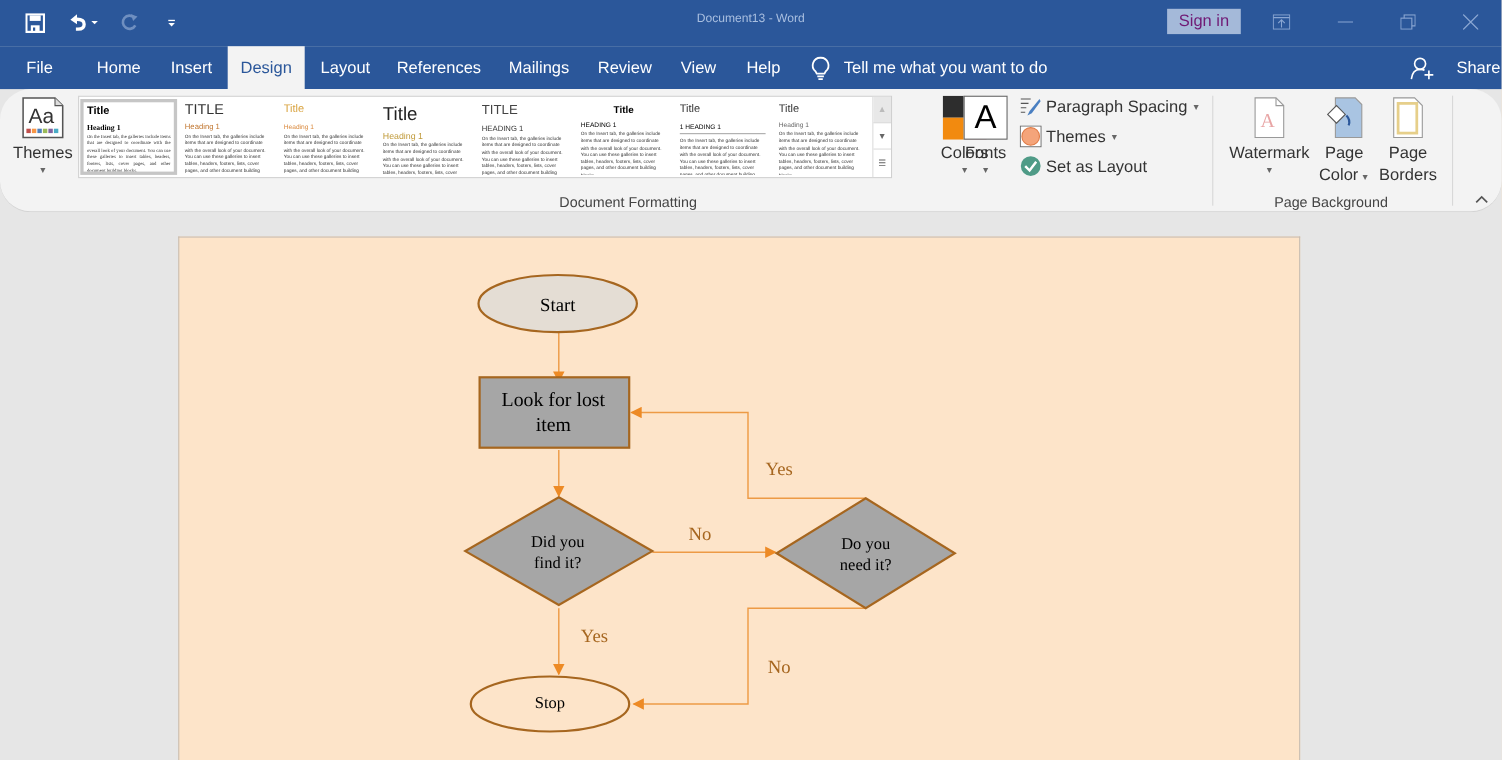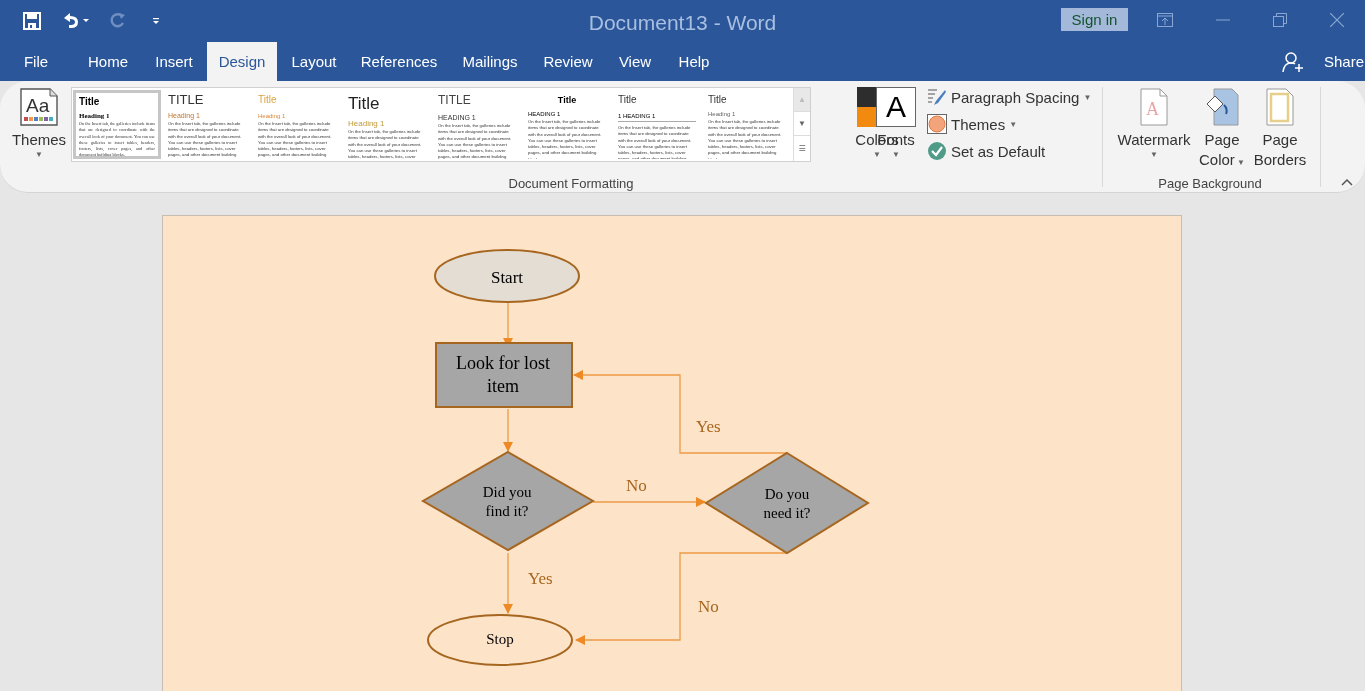--- a/index.html
+++ b/index.html
@@ -2,22 +2,22 @@
 <html><head>
 <meta charset="utf-8">
 <style>
   * { box-sizing: border-box; margin: 0; padding: 0; }
   html, body { width: 1365px; height: 691px; overflow: hidden; background: #e6e6e6; font-family: "Liberation Sans", "DejaVu Sans", sans-serif; }
 
   
   .titlebar { position: absolute; left: 0; top: 0; width: 1365px; height: 42px; background: #2b579a; color: #fff; }
   .qat { position: absolute; left: 20px; top: 8px; height: 26px; display: flex; align-items: center; gap: 14px; }
   .qat .ico { width: 24px; height: 24px; display: flex; align-items: center; justify-content: center; }
-  .doc-title { position: absolute; left: 0; width: 1365px; top: 11px; text-align: center; font-size: 21px; color: #a9bfe0; pointer-events: none; }
-  .signin { position: absolute; left: 1061px; top: 8px; width: 67px; height: 23px; background: #a4b9d9; color: #14532d; font-size: 15px; text-align: center; line-height: 23px; }
+  .doc-title { position: absolute; left: 0; width: 1365px; top: 11px; text-align: center; font-size: 11px; color: #a9bfe0; pointer-events: none; }
+  .signin { position: absolute; left: 1061px; top: 8px; width: 67px; height: 23px; background: #a4b9d9; color: #701a75; font-size: 15px; text-align: center; line-height: 23px; }
   .winctl { position: absolute; top: 6px; width: 30px; height: 28px; display: flex; align-items: center; justify-content: center; }
 
   
   .tabrow { position: absolute; left: 0; top: 42px; width: 1365px; height: 39px; background: #2b579a; }
   .tab { position: absolute; top: 0; height: 39px; line-height: 39px; font-size: 15px; color: #fff; text-align: center; }
   .tab.active { background: #f3f3f3; color: #2b579a; }
   .tellme { position: absolute; left: 737px; top: 0; height: 39px; display: flex; align-items: center; gap: 12px; color: #fff; font-size: 15px; }
   .share { position: absolute; left: 1282px; top: 0; height: 39px; display: flex; align-items: center; gap: 20px; color: #fff; font-size: 15px; }
 
   
@@ -109,20 +109,28 @@
   <div class="tab" style="left:14px;width:44px;">File</div>
   <div class="tab" style="left:78px;width:60px;">Home</div>
   <div class="tab" style="left:146px;width:56px;">Insert</div>
   <div class="tab active" style="left:207px;width:70px;">Design</div>
   <div class="tab" style="left:283px;width:62px;">Layout</div>
   <div class="tab" style="left:353px;width:92px;">References</div>
   <div class="tab" style="left:453px;width:74px;">Mailings</div>
   <div class="tab" style="left:536px;width:64px;">Review</div>
   <div class="tab" style="left:610px;width:50px;">View</div>
   <div class="tab" style="left:668px;width:52px;">Help</div>
+  <div class="tellme">
+    <svg width="18" height="22" viewBox="0 0 18 22">
+        <path d="M9 1.5 A7 7 0 0 0 4.5 14 L5.5 16 L12.5 16 L13.5 14 A7 7 0 0 0 9 1.5 Z" fill="none" stroke="#fff" stroke-width="1.6"></path>
+        <line x1="6" y1="18.5" x2="12" y2="18.5" stroke="#fff" stroke-width="1.6"></line>
+        <line x1="7" y1="21" x2="11" y2="21" stroke="#fff" stroke-width="1.6"></line>
+      </svg>
+    <span>Tell me what you want to do</span>
+  </div>
   <div class="share">
     <svg width="22" height="22" viewBox="0 0 22 22">
         <circle cx="9" cy="7" r="5" fill="none" stroke="#fff" stroke-width="1.5"></circle>
         <path d="M1 21 Q2 12 9 12 Q12 12 13 13" fill="none" stroke="#fff" stroke-width="1.5"></path>
         <path d="M17 13 L17 21 M13 17 L21 17" stroke="#fff" stroke-width="1.5"></path>
       </svg>
     <span>Share</span>
   </div>
 </div>
 
@@ -229,21 +237,21 @@
         <circle cx="10" cy="10" r="8" fill="#f4a47a" stroke="#e07c47"></circle>
       </svg>
     <span>Themes</span>
     <span style="font-size:8px;color:#666;">▼</span>
   </div>
   <div class="smallbtn" style="top:59px;">
     <svg width="20" height="20" viewBox="0 0 20 20">
         <circle cx="10" cy="10" r="9" fill="#4f9b87"></circle>
         <path d="M5 10 L9 14 L15 6" fill="none" stroke="#fff" stroke-width="2.2"></path>
       </svg>
-    <span>Set as Default</span>
+    <span>Set as Layout</span>
   </div>
 
   <div class="sep" style="left:1102px;"></div>
 
   <div class="bigbtn" style="left:1114px;top:6px;width:80px;">
     <svg width="30" height="40" viewBox="0 0 30 40" style="display:block;margin:0 auto 3px;">
         <path d="M2 2 L21 2 L28 9 L28 38 L2 38 Z" fill="#fff" stroke="#999"></path>
         <path d="M21 2 L21 9 L28 9" fill="none" stroke="#999"></path>
         <text x="7" y="28" font-size="18" fill="#e8a5a5" font-family="Liberation Serif, serif">A</text>
       </svg>

